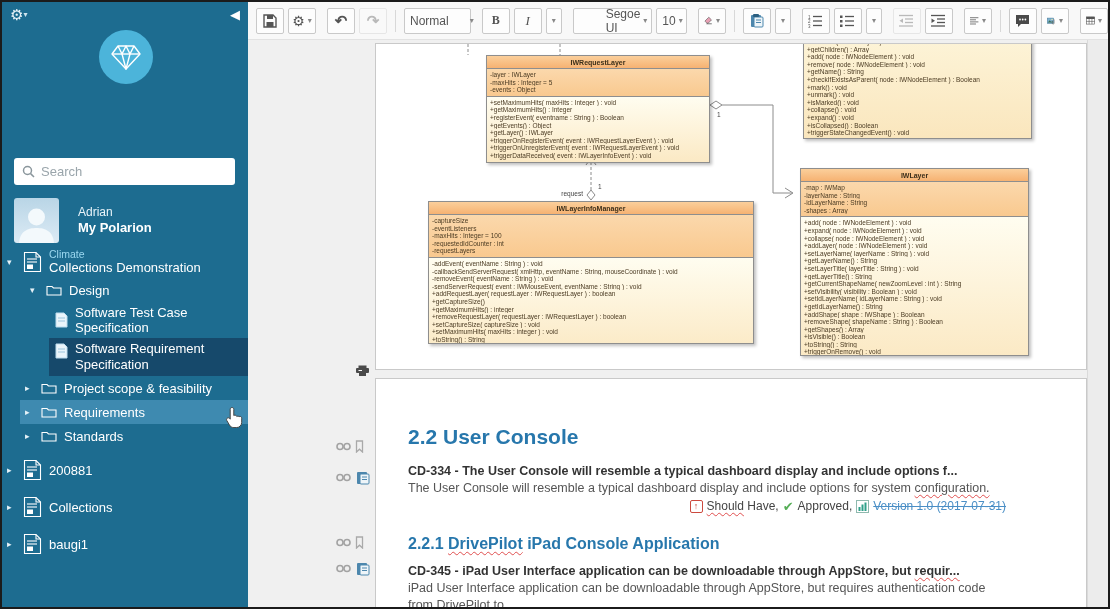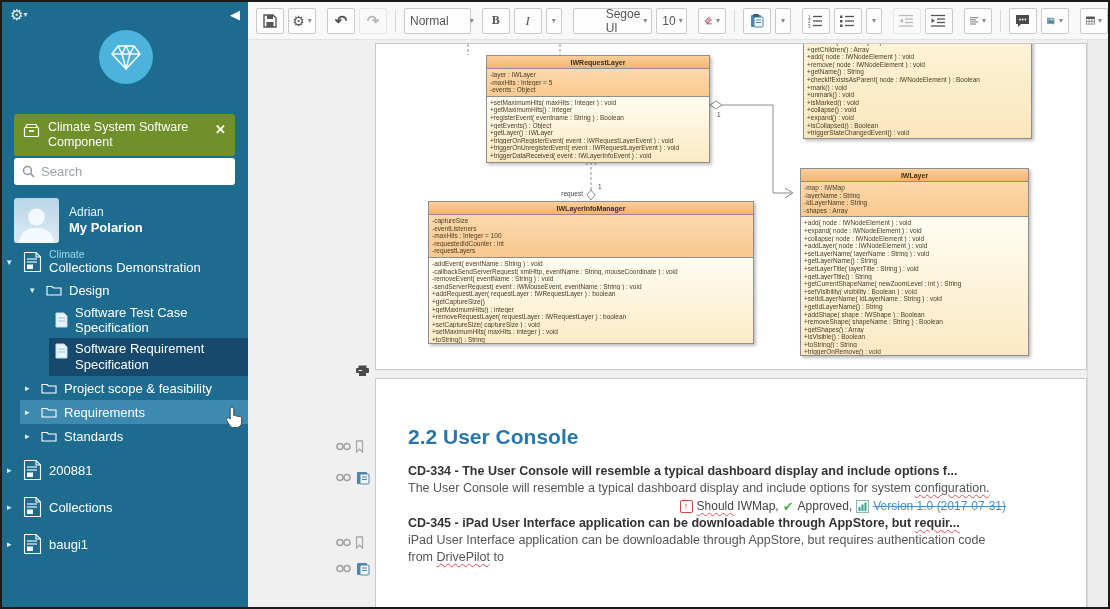--- a/index.html
+++ b/index.html
@@ -18,21 +18,21 @@
   .collapse{position:absolute;right:8px;top:5px;font-size:13px;color:#fff;cursor:pointer;}
   .logo{position:absolute;left:97px;top:28px;width:54px;height:54px;border-radius:50%;background:var(--logo-blue);display:flex;align-items:center;justify-content:center;}
   .proj-title{position:absolute;top:92px;width:100%;text-align:center;font-size:14.5px;font-weight:bold;white-space:nowrap;}
   .proj-title .car{font-size:9px;color:#cfe4ee;margin-left:4px;}
   .banner{position:absolute;left:12px;top:112px;width:221px;background:var(--banner-green);border-radius:3px;padding:6px 24px 6px 34px;font-size:12.5px;line-height:15px;}
   .banner .bicon{position:absolute;left:9px;top:9px;}
   .banner .bx{position:absolute;right:9px;top:8px;font-size:13px;font-weight:bold;color:#fff;cursor:pointer;}
   .searchbox{position:absolute;left:12px;top:156px;width:221px;height:27px;background:#fff;border-radius:3px;display:flex;align-items:center;padding:0 8px;gap:6px;}
   .searchbox input{border:none;outline:none;flex:1;font-size:13px;color:#444;font-family:"Liberation Sans",sans-serif;background:transparent;}
   .searchbox input::placeholder{color:#9aa5ab;}
-  .userrow{position:absolute;left:12px;top:196px;display:flex;gap:10px;align-items:center;}
+  .userrow{position:absolute;left:12px;top:196px;display:flex;gap:19px;align-items:center;}
   .avatar{width:45px;height:45px;border-radius:3px;background:linear-gradient(#b9d5e6,#dcebf5);display:flex;align-items:flex-end;justify-content:center;overflow:hidden;}
   .uname{font-size:12px;color:#e9f4fa;line-height:15px;}
   .ulink{font-size:13px;font-weight:bold;line-height:16px;cursor:pointer;}
   
   #tree{position:absolute;left:0;top:243px;width:100%;font-size:13px;}
   .trow{position:relative;display:flex;align-items:center;gap:7px;min-height:24px;padding:3px 0;cursor:pointer;}
   .car-d,.car-r{font-size:9px;color:#e6f2f8;width:9px;flex:none;}
   .ticon{flex:none;display:flex;}
   .tag{font-size:10.5px;color:#9bd8f0;line-height:12px;}
   .lbl2{line-height:15px;}
@@ -88,31 +88,20 @@
       <svg width="34" height="34" viewBox="0 0 34 34">
         <g fill="none" stroke="#fff" stroke-width="1.4" stroke-linejoin="round">
           <polygon points="9,6 25,6 31,14 17,29 3,14"></polygon>
           <polyline points="9,6 13,14 17,29 21,14 25,6"></polyline>
           <line x1="3" y1="14" x2="31" y2="14"></line>
           <polyline points="13,14 17,6 21,14"></polyline>
         </g>
       </svg>
     </div>
 
-    <div class="banner">
-      <span class="bicon">
-        <svg width="17" height="15" viewBox="0 0 17 15" fill="none" stroke="#fff" stroke-width="1.2">
-          <rect x="1.5" y="4.5" width="14" height="9" rx="1"></rect>
-          <path d="M2.5 4.5 L4 1.5 H13 L14.5 4.5"></path>
-          <line x1="6" y1="8" x2="11" y2="8" stroke-width="1.6"></line>
-        </svg>
-      </span>
-      <span>Climate System Software Component</span>
-      <span class="bx">✕</span>
-    </div>
 
     <div class="searchbox">
       <svg width="13" height="13" viewBox="0 0 13 13">
         <circle cx="5.5" cy="5.5" r="4" fill="none" stroke="#8a969c" stroke-width="1.5"></circle>
         <line x1="8.6" y1="8.6" x2="12" y2="12" stroke="#8a969c" stroke-width="1.5"></line>
       </svg>
       <input type="text" placeholder="Search" style="">
     </div>
 
     <div class="userrow">
@@ -577,32 +566,35 @@
         <div class="h2">2.2 User Console</div>
 
         <div class="wi-title">
           <span>CD-334 - The User Console will resemble a typical dashboard display and include options f...</span>
         </div>
         <div class="wi-body">
           <span>The User Console will resemble a typical dashboard display and include options for system </span><span class="sp">configuration.</span>
         </div>
         <div class="badges">
           <span class="prio">↑</span>
-          <span><span class="sp">Should</span><span> IWMap,</span></span>
+          <span><span class="sp">Should</span><span> Have,</span></span>
           <span class="chk">✔</span>
           <span>Approved,</span>
           <svg width="13" height="13" viewBox="0 0 13 13">
             <rect x="0.5" y="0.5" width="12" height="12" fill="#fff" stroke="#8fb9ae"></rect>
             <rect x="2.5" y="7" width="2" height="4" fill="#2fa089"></rect>
               <rect x="5.5" y="4.5" width="2" height="6.5" fill="#2fa089"></rect>
               <rect x="8.5" y="2.5" width="2" height="8.5" fill="#2fa089"></rect>
           </svg>
           <span class="ver struck">Version 1.0 (2017-07-31)</span>
         </div>
 
+        <div class="h3">
+          <span>2.2.1 </span><span class="sp">DrivePilot</span><span> iPad Console Application</span>
+        </div>
 
         <div class="wi-title">
           <span>CD-345 - iPad User Interface application can be downloadable through AppStore, but </span><span class="sp">requir...</span>
         </div>
         <div class="wi-body">
           <span>iPad User Interface application can be downloadable through AppStore, but requires authentication code from </span><span class="sp">DrivePilot</span><span> to</span>
         </div>
 
       </div>
     </div>

